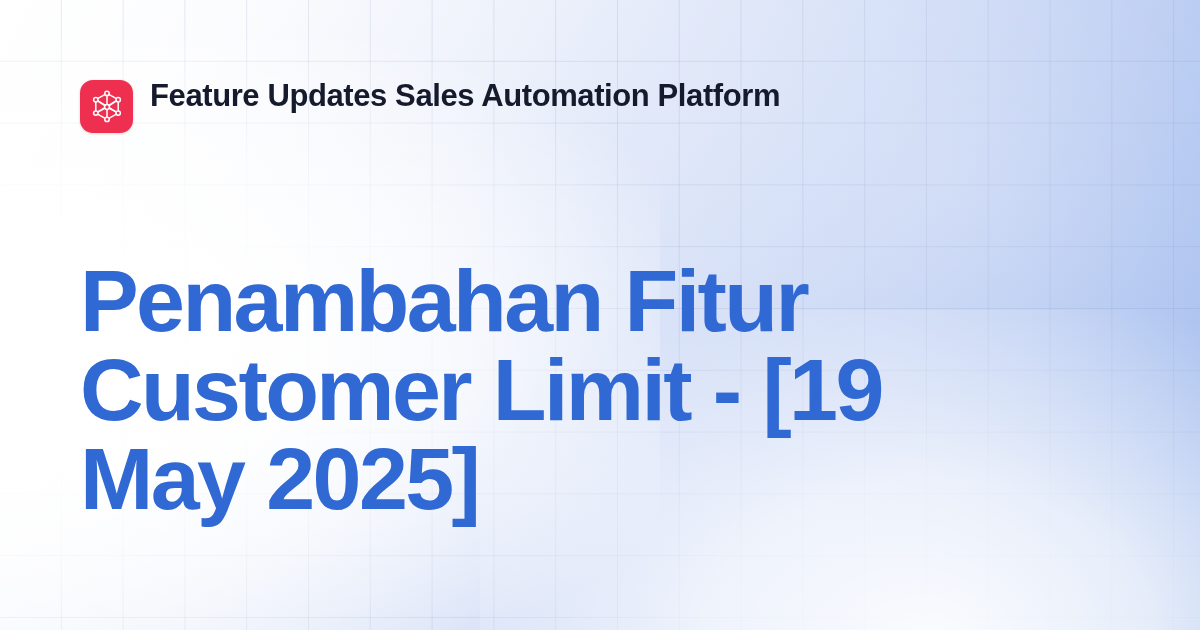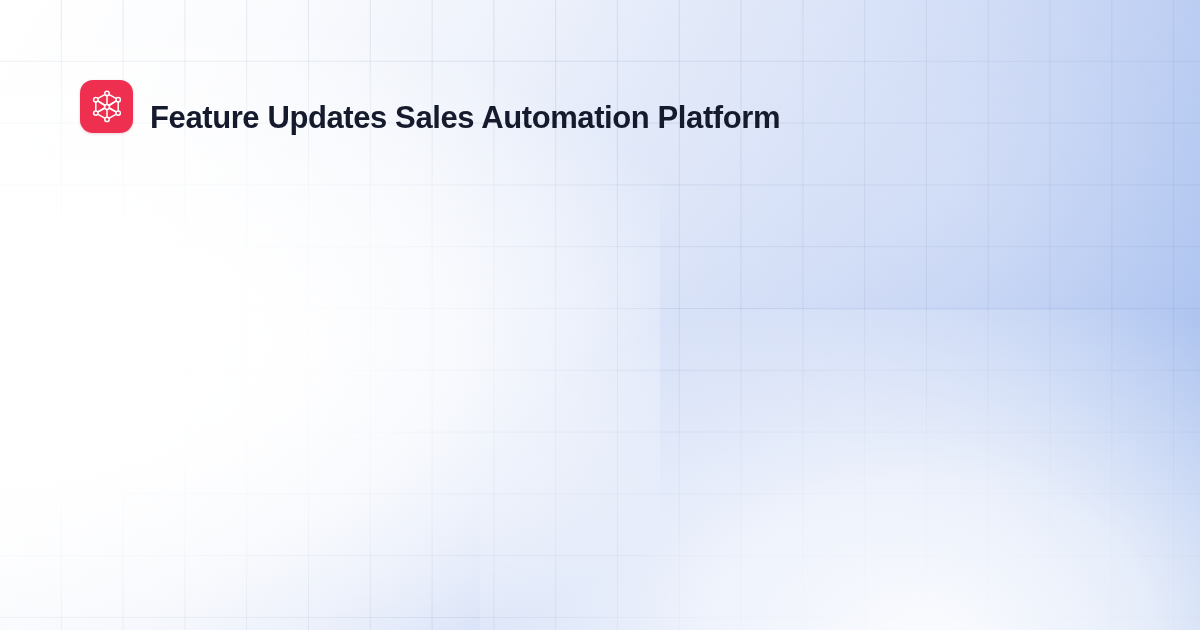--- a/index.html
+++ b/index.html
@@ -87,21 +87,21 @@
   
   .content {
     position: absolute;
     inset: 0;
     padding: 80px;
     box-sizing: border-box;
   }
 
   .brand-row {
     display: flex;
-    align-items: flex-end;
+    align-items: flex-start;
     gap: 17px;
     height: 53px;
   }
 
   .brand-logo {
     width: 53px;
     height: 53px;
     border-radius: 13px;
     background: #ef2f50;
     display: flex;
@@ -174,15 +174,16 @@
             <circle cx="5.8" cy="23.1" r="2.2" fill="#ef2f50"></circle>
             <circle cx="5.8" cy="9.7" r="2.2" fill="#ef2f50"></circle>
             <circle cx="17" cy="17" r="2.4" fill="#ef2f50"></circle>
           </svg>
         </span>
       </div>
 
       <div class="brand-title">Feature Updates Sales Automation Platform</div>
     </div>
 
+    <h1 class="headline">Penambahan Fitur Customer Limit - [19 May 2025]</h1>
 
   </div>
 </div>
 
 </body></html>

